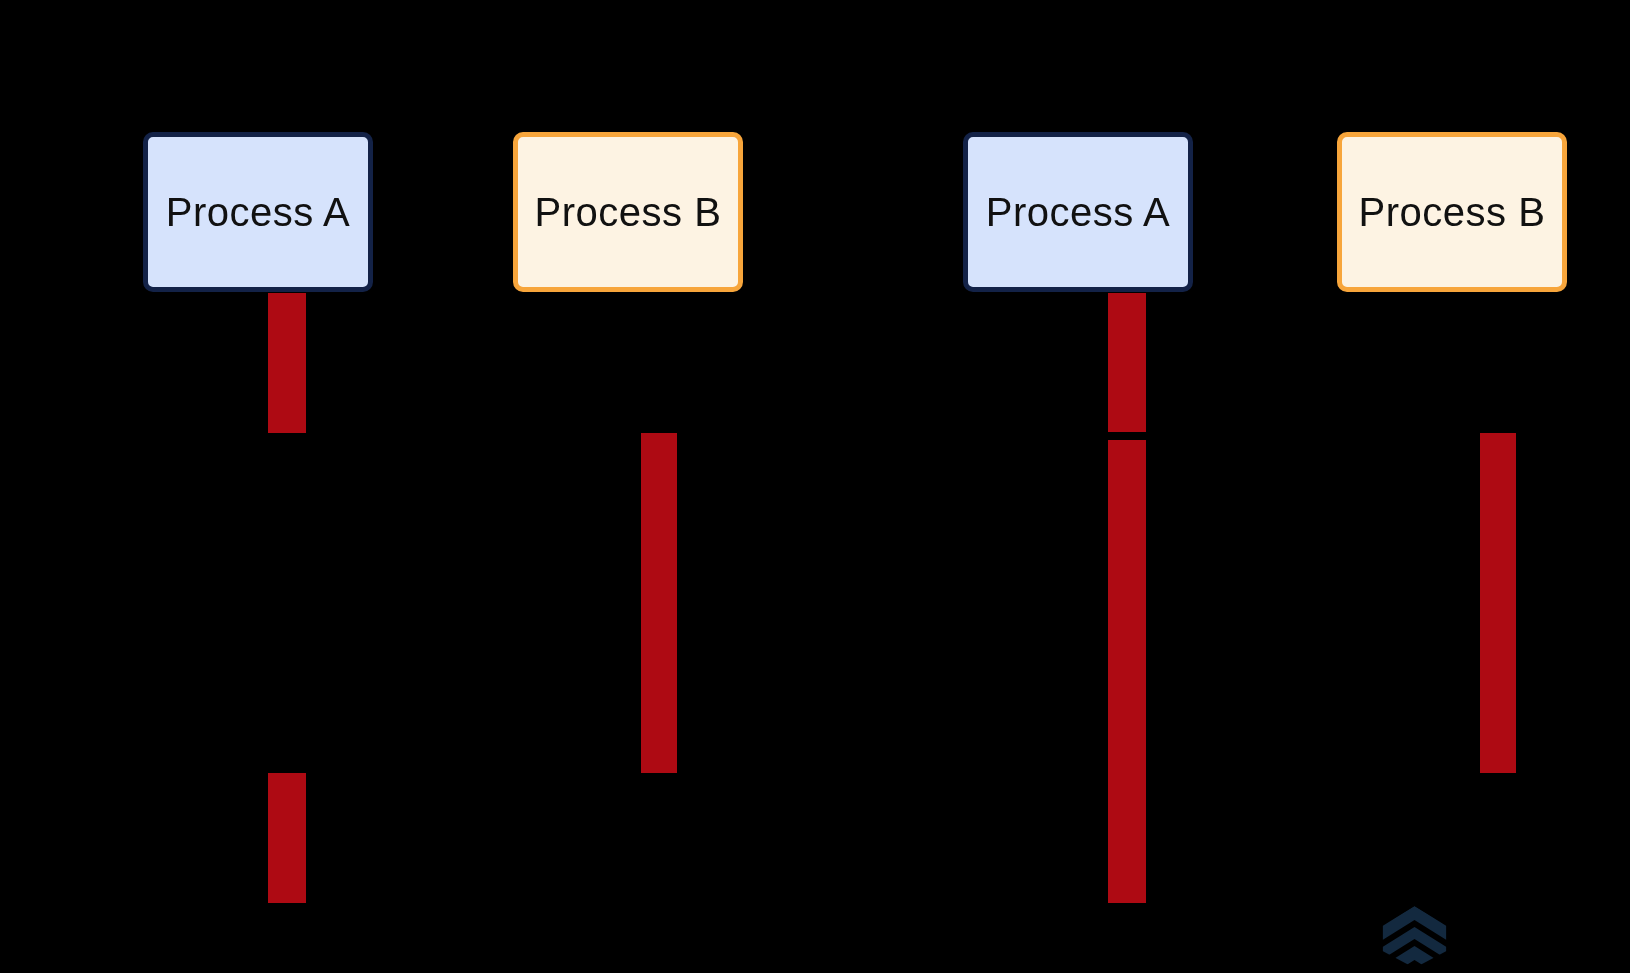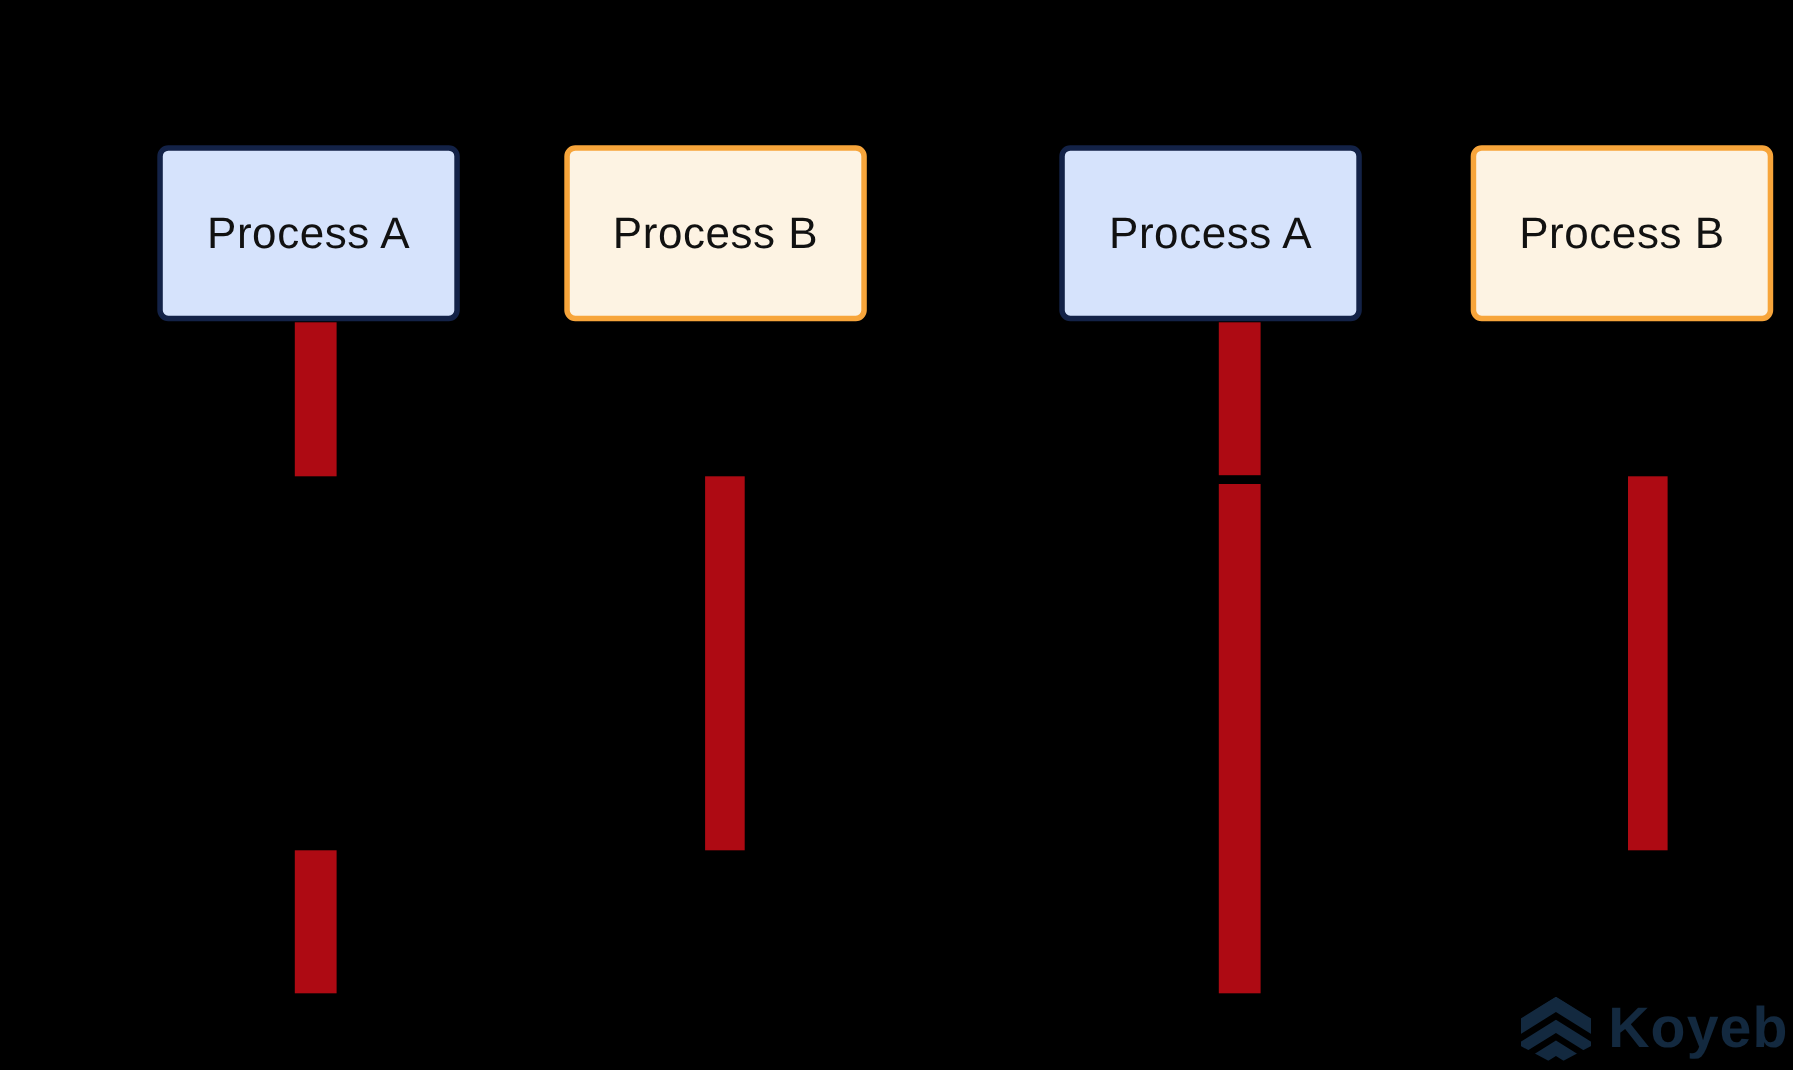--- a/index.html
+++ b/index.html
@@ -11,21 +11,21 @@
     position: relative;
     width: 1630px;
     height: 973px;
     background: var(--background, #000);
     overflow: hidden;
     font-family: "Liberation Sans", sans-serif;
   }
   .actor-box {
     position: absolute;
     top: 132px;
-    width: 275px;
+    width: 230px;
     height: 160px;
     box-sizing: border-box;
     border-radius: 10px;
     display: flex;
     align-items: center;
     justify-content: center;
     box-shadow: 0 10px 24px rgba(0,0,0,0.55);
   }
   .actor-box.blue {
     background: var(--box_blue_fill, #d6e3fc);
@@ -102,16 +102,15 @@
         <clipPath id="hexClip">
           <polygon points="32,0 64,19 64,45 32,62 0,45 0,19"></polygon>
         </clipPath>
       </defs>
       <g clip-path="url(#hexClip)" fill="currentColor">
         <path d="M0,20 L32,0 L64,20 L64,34 L32,14 L0,34 Z"></path>
         <path d="M0,41 L32,21 L64,41 L64,53 L32,33 L0,53 Z"></path>
         <path d="M0,60 L32,40 L64,60 L64,74 L32,54 L0,74 Z"></path>
       </g>
     </svg>
-    <span class="logo-text">Koyeb</span>
   </div>
 
 </div>
 
 </body></html>

